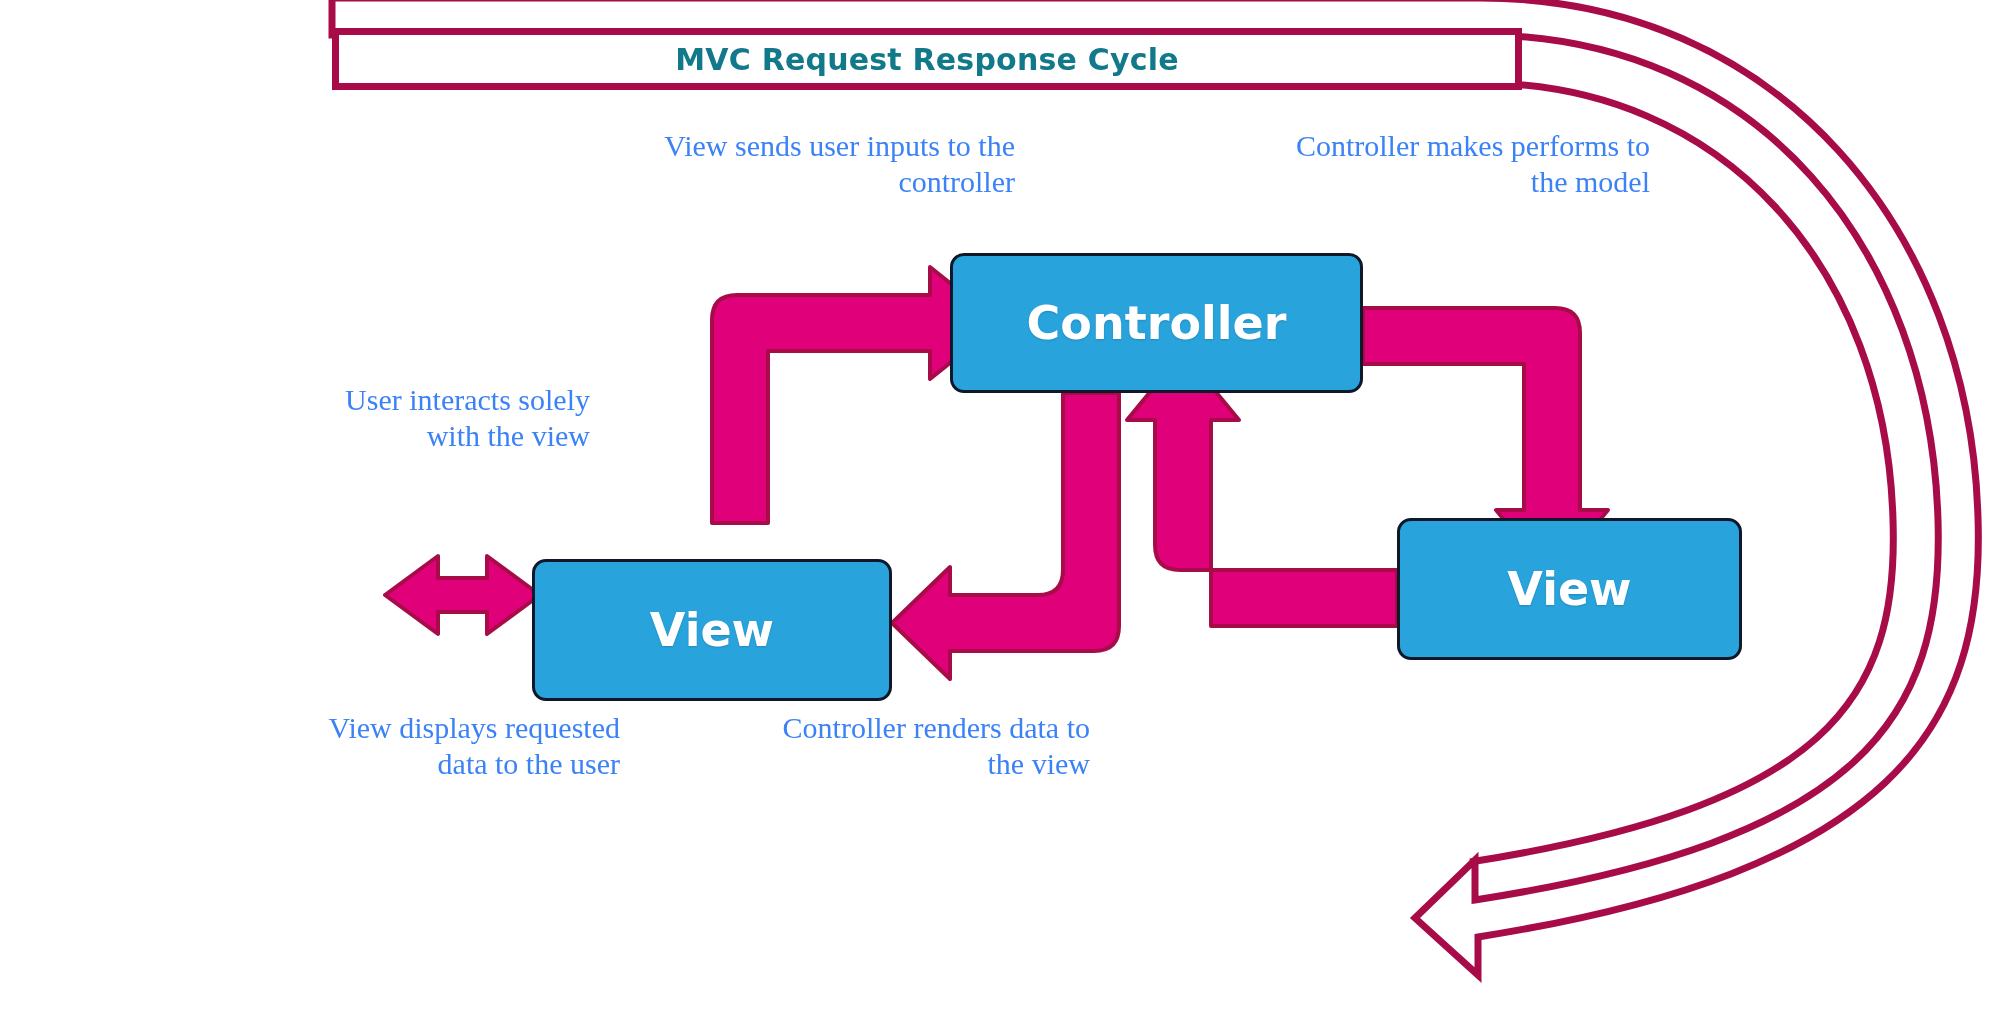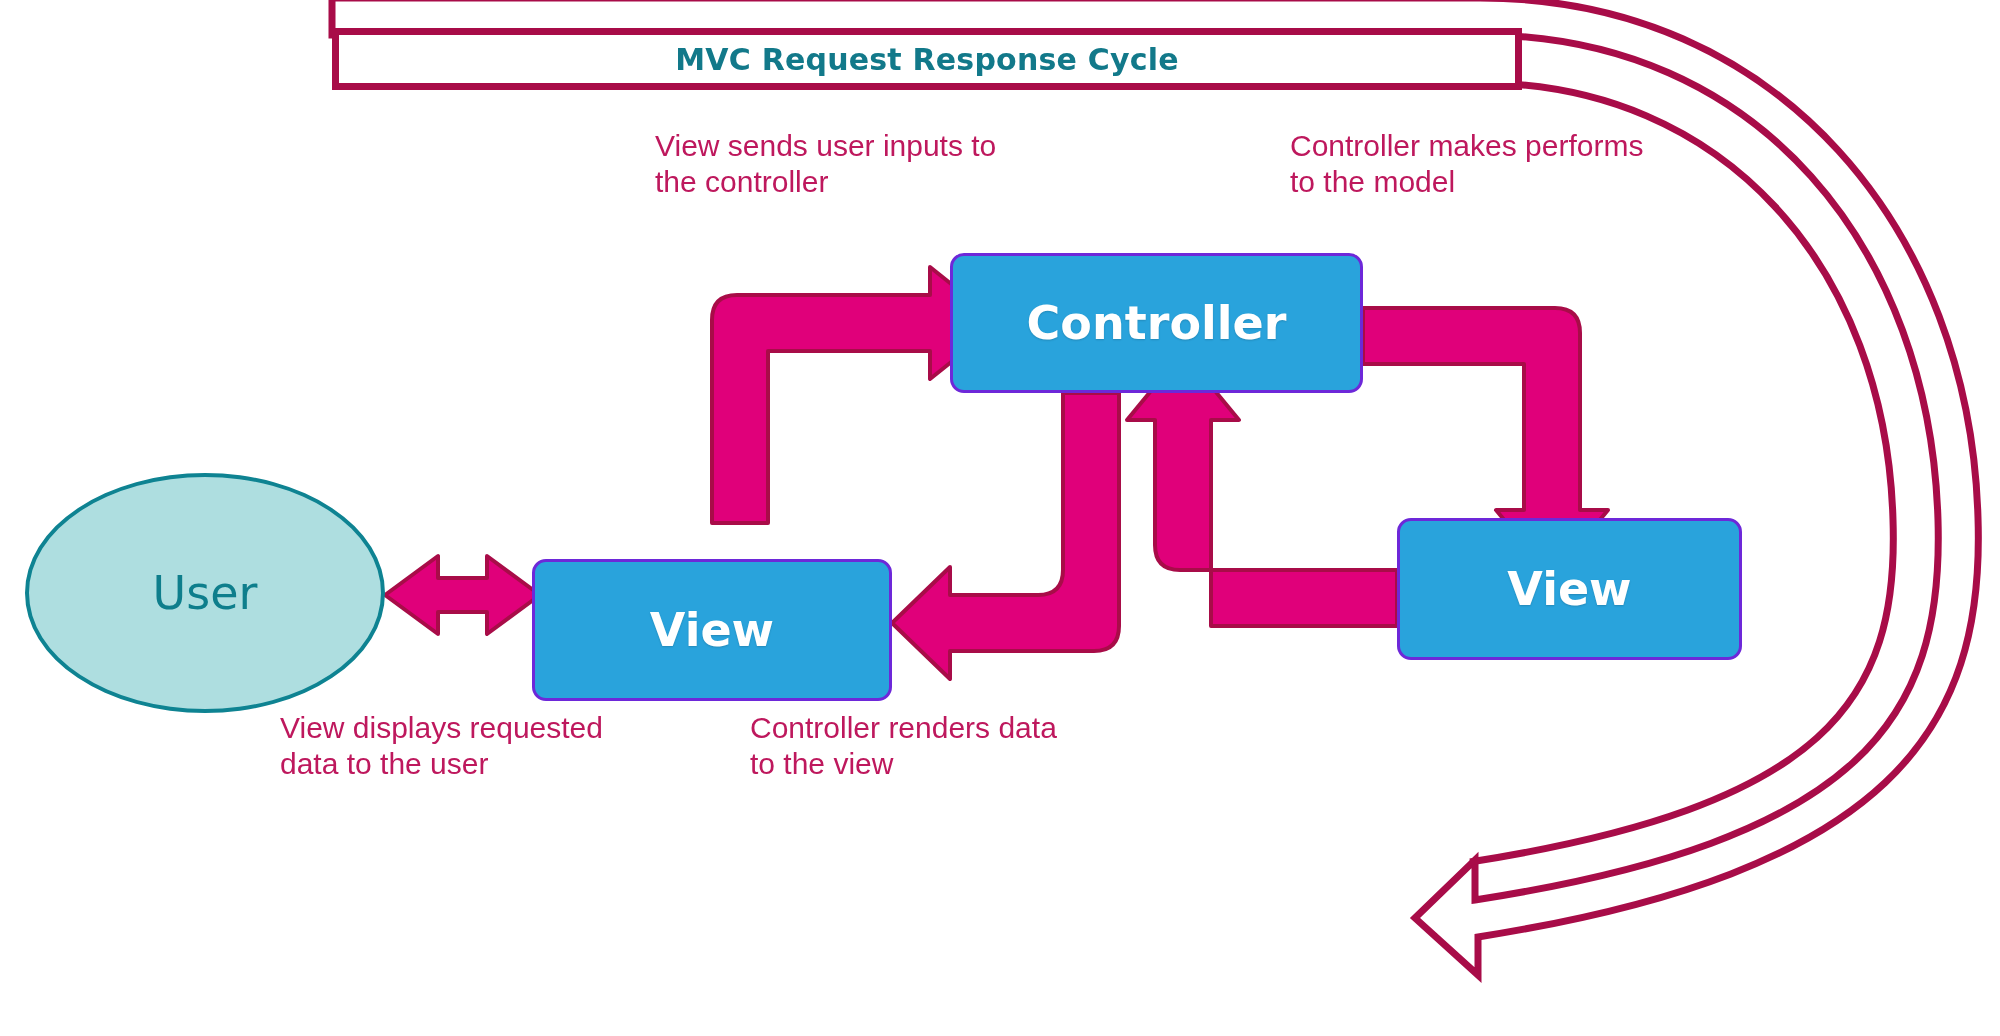--- a/index.html
+++ b/index.html
@@ -53,21 +53,21 @@
     color: #12798A;
     letter-spacing: 0.2px;
     z-index: 7;
     white-space: nowrap;
   }
 
   
   .mvc-box {
     position: absolute;
     background: #29A3DC;
-    border: 3px solid #6d28d9;
+    border: 3px solid #0f172a;
     border-radius: 14px;
     box-sizing: border-box;
     display: flex;
     align-items: center;
     justify-content: center;
     color: #ffffff;
     font-family: "DejaVu Sans", sans-serif;
     font-weight: bold;
     z-index: 5;
     text-shadow: 0 1px 2px rgba(0,0,0,0.16);
@@ -114,25 +114,25 @@
   .user-label {
     font-family: "DejaVu Sans", sans-serif;
     font-size: 46px;
     color: #0E7E8C;
     font-weight: normal;
   }
 
   
   .ann {
     position: absolute;
-    color: #be185d;
-    font-family: Liberation Sans, sans-serif;
+    color: #3b82f6;
+    font-family: Liberation Serif, serif;
     font-size: 30px;
     line-height: 1.19;
-    text-align: left;
+    text-align: right;
     z-index: 8;
     white-space: pre-line;
   }
   #ann-view-sends     { left: 655px;  top: 128px; width: 360px; }
   #ann-ctrl-makes     { left: 1290px; top: 128px; width: 360px; }
   #ann-user-interacts { left: 300px;  top: 382px; width: 290px; }
   #ann-view-displays  { left: 280px;  top: 710px; width: 340px; }
   #ann-ctrl-renders   { left: 750px;  top: 710px; width: 340px; }
   #ann-model-performs { left: 1190px; top: 710px; width: 400px; }
 </style>
@@ -221,26 +221,24 @@
              L 950 679
              L 950 651
              L 1094 651
              Q 1119 651 1119 626
              L 1119 393 Z"></path>
   </svg>
 
   <div class="title-box"></div>
   <div class="title-text">MVC Request Response Cycle</div>
 
-  <div class="user-ellipse">
-    <span class="user-label">User</span>
-  </div>
 
   <div class="mvc-box" id="box-controller">Controller</div>
   <div class="mvc-box" id="box-view">View</div>
   <div class="mvc-box" id="box-model">View</div>
 
   <div class="ann" id="ann-view-sends">View sends user inputs to the controller</div>
   <div class="ann" id="ann-ctrl-makes">Controller makes performs to the model</div>
+  <div class="ann" id="ann-user-interacts">User interacts solely with the view</div>
   <div class="ann" id="ann-view-displays">View displays requested data to the user</div>
   <div class="ann" id="ann-ctrl-renders">Controller renders data to the view</div>
 
 </div>
 
 </body></html>

